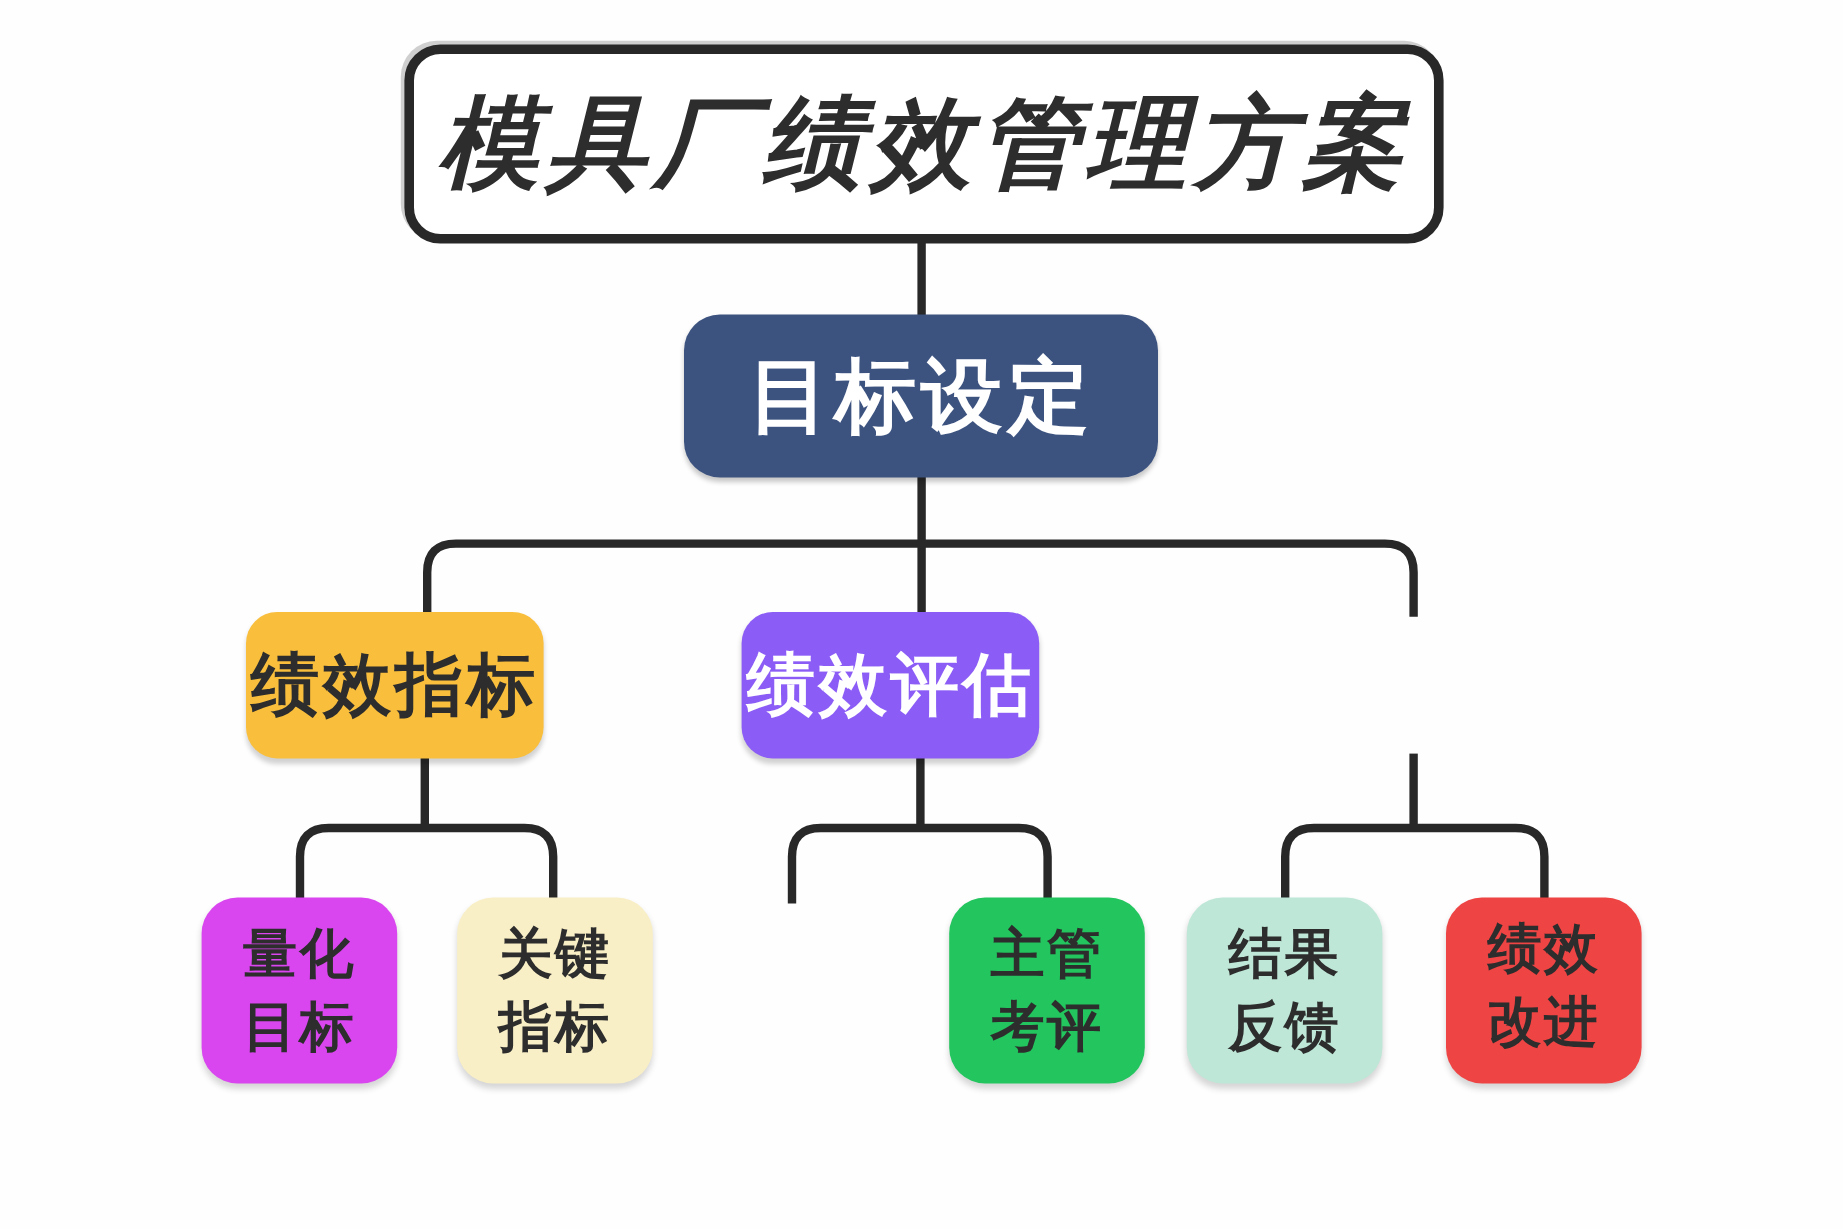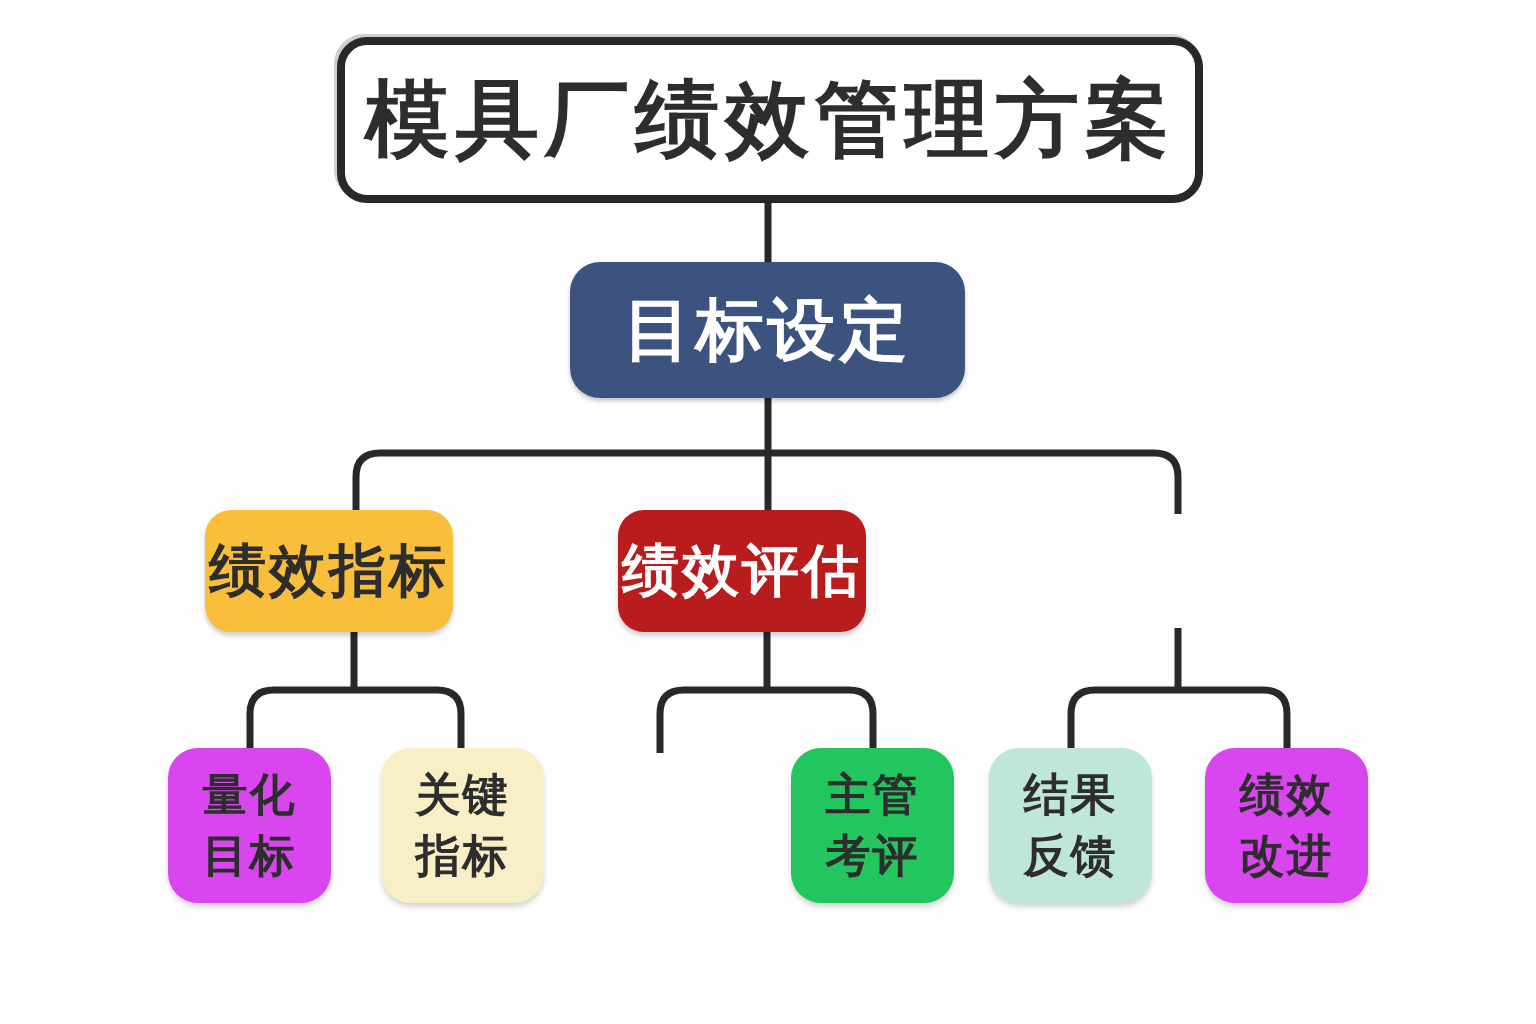--- a/index.html
+++ b/index.html
@@ -38,20 +38,21 @@
     top: 37px;
     width: 866px;
     height: 166px;
     background: #ffffff;
     border: 8px solid #282828;
     border-radius: 30px;
     font-size: 84px;
     letter-spacing: 6px;
     color: #2d2d2d;
     box-shadow: -3px -3px 0 rgba(120,120,120,0.35);
+    font-style: italic;
   }
   .goal-box {
     left: 570px;
     top: 262px;
     width: 395px;
     height: 136px;
     background: #3C5380;
     border-radius: 30px;
     font-size: 68px;
     letter-spacing: 4px;
@@ -61,40 +62,40 @@
   .mid-box {
     top: 510px;
     width: 248px;
     height: 122px;
     border-radius: 26px;
     font-size: 57px;
     letter-spacing: 3px;
     box-shadow: 0 4px 4px rgba(0,0,0,0.18);
   }
   #branch-indicators { left: 205px;  background: #F9BE3C; color: #2d2d2d; }
-  #branch-evaluation { left: 618px;  background: #b91c1c; color: #ffffff; font-family: Liberation Mono, monospace; }
+  #branch-evaluation { left: 618px;  background: #8b5cf6; color: #ffffff; font-family: Liberation Mono, monospace; }
   #branch-application{ left: 1030px; width: 296px; background: #59C2A3; color: #2d2d2d; }
   .leaf-box {
     top: 748px;
     width: 163px;
     height: 155px;
     border-radius: 30px;
     font-size: 45px;
     line-height: 1.35;
     letter-spacing: 2px;
     color: #2d2d2d;
     white-space: pre-line;
     box-shadow: 0 4px 5px rgba(0,0,0,0.16);
   }
   #leaf-quant    { left: 168px;  background: #d946ef; }
   #leaf-key      { left: 381px;  background: #F9EFC6; }
   #leaf-self     { left: 579px;  background: #F8B2AB; }
   #leaf-super    { left: 791px;  background: #22c55e; text-align: right; }
   #leaf-feedback { left: 989px;  background: #BEE7D7; }
-  #leaf-improve  { left: 1205px; background: #d946ef; }
+  #leaf-improve  { left: 1205px; background: #ef4444; font-family: Liberation Mono, monospace; }
 </style>
 </head>
 <body>
 
 <div id="canvas">
 
   <svg id="connector-layer" viewBox="0 0 1536 1024" xmlns="http://www.w3.org/2000/svg" fill="none" stroke="#282828" stroke-width="7">
 
     <path d="M768 200 V266"></path>
 

